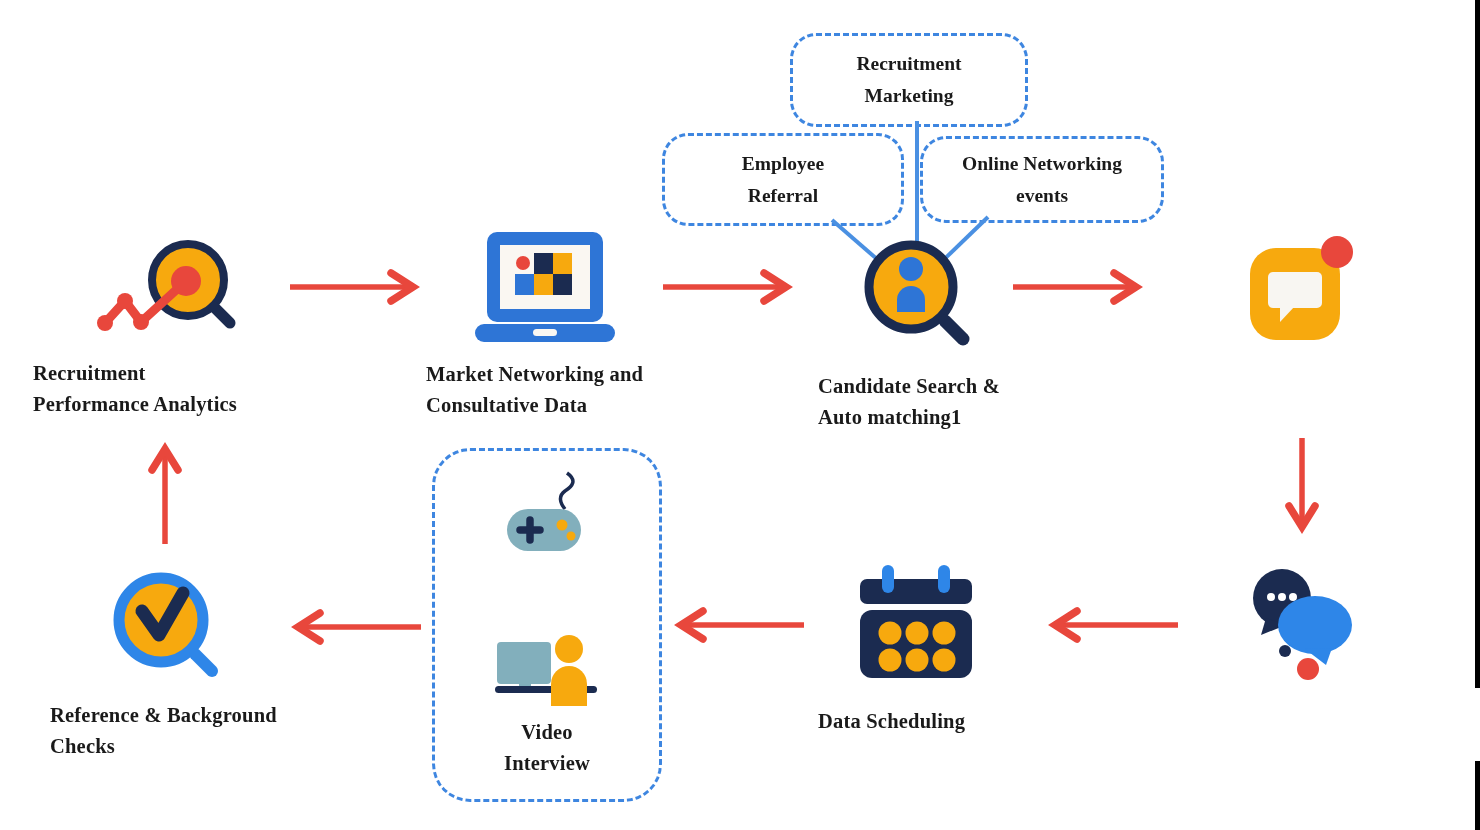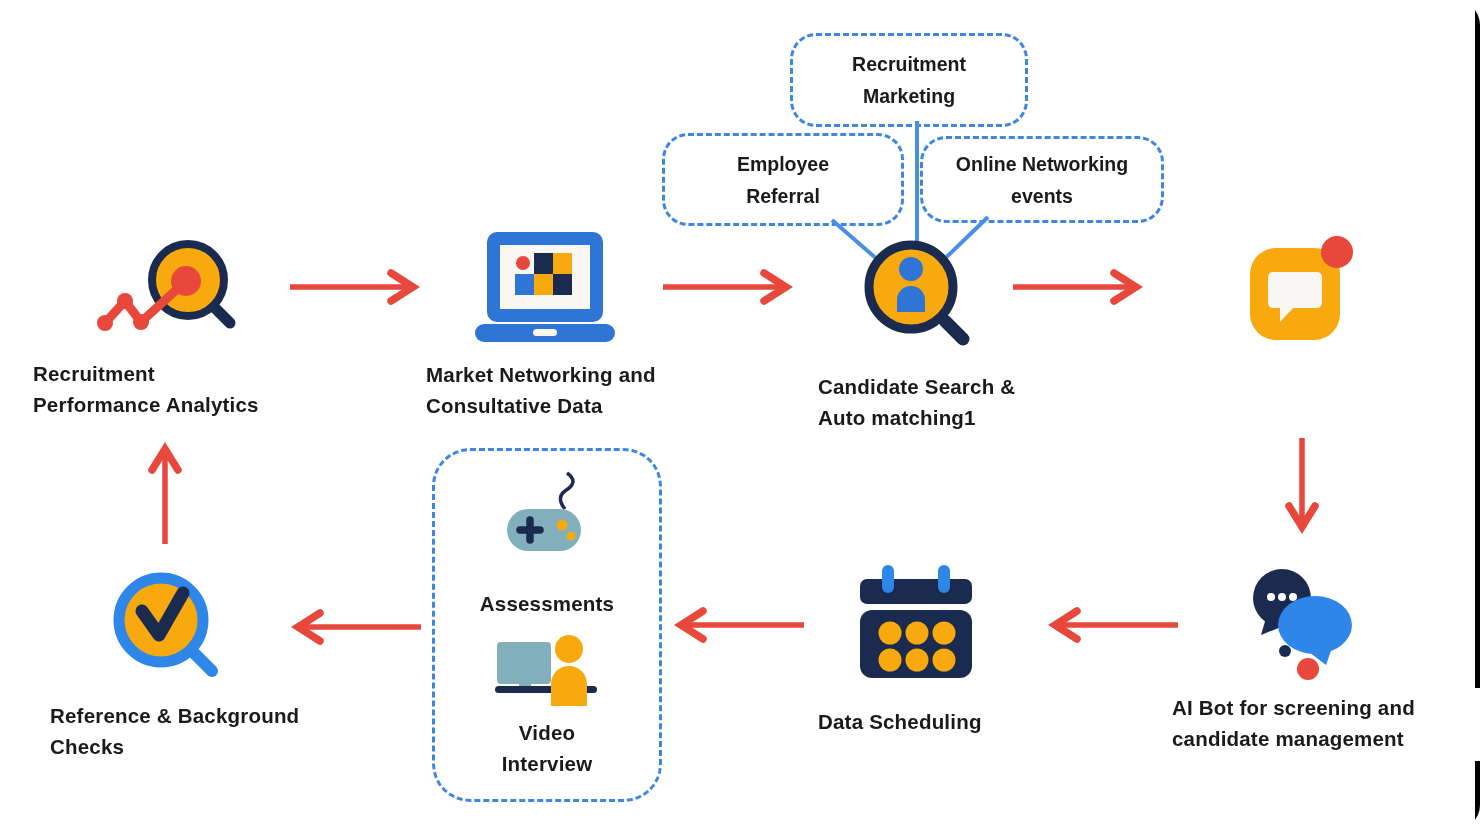--- a/index.html
+++ b/index.html
@@ -1,18 +1,18 @@
 <!DOCTYPE html>
 <html><head>
 <meta charset="utf-8">
 <style>
   html,body{margin:0;padding:0;background:#ffffff;}
   #canvas{
     position:relative;width:1480px;height:830px;background:#ffffff;
-    font-family:Liberation Sans, sans-serif;overflow:hidden;border-radius:25px;
+    font-family:Liberation Serif, serif;overflow:hidden;
   }
   .abs{position:absolute;}
   .label{
     position:absolute;white-space:pre-line;font-weight:700;
     color:#1a1a1a;font-size:20.5px;line-height:31px;letter-spacing:0.2px;
   }
   .label.center{text-align:center;}
   .callout{
     position:absolute;border:3px dashed #3e86e0;border-radius:26px;
     display:flex;align-items:center;justify-content:center;text-align:center;
@@ -90,22 +90,20 @@
     <circle cx="34" cy="33" r="29" fill="#1b2b50"></circle>
     <polygon points="18,53 13,70 38,60" fill="#1b2b50"></polygon>
     <circle cx="23" cy="32" r="4" fill="#ffffff"></circle>
     <circle cx="34" cy="32" r="4" fill="#ffffff"></circle>
     <circle cx="45" cy="32" r="4" fill="#ffffff"></circle>
     <ellipse cx="67" cy="60" rx="37" ry="29" fill="#2e86e8"></ellipse>
     <polygon points="84,83 78,100 57,84" fill="#2e86e8"></polygon>
     <circle cx="37" cy="86" r="6" fill="#1b2b50"></circle>
     <circle cx="60" cy="104" r="11" fill="#e8473c"></circle>
   </svg>
-  <div class="label" style="left:1172px;top:692px;">AI Bot for screening and
-candidate management</div>
 
   <svg class="abs" style="left:858px;top:563px;" width="116" height="118" viewBox="0 0 116 118">
     <rect x="2" y="16" width="112" height="25" rx="7" fill="#1b2b50"></rect>
     <rect x="2" y="47" width="112" height="68" rx="12" fill="#1b2b50"></rect>
     <rect x="24" y="2" width="12" height="28" rx="6" fill="#2e86e8"></rect>
     <rect x="80" y="2" width="12" height="28" rx="6" fill="#2e86e8"></rect>
     <circle cx="32" cy="70" r="11.5" fill="#f7a90e"></circle>
     <circle cx="59" cy="70" r="11.5" fill="#f7a90e"></circle>
     <circle cx="86" cy="70" r="11.5" fill="#f7a90e"></circle>
     <circle cx="32" cy="97" r="11.5" fill="#f7a90e"></circle>
@@ -116,21 +114,20 @@
 
   <div class="group-box">
     <svg class="abs" style="left:70px;top:20px;" width="80" height="86" viewBox="0 0 80 86">
       <path d="M62,2 c10,7 6,13 -2,18 c-7,5 -5,12 0,18" fill="none" stroke="#1b2b50" stroke-width="3.5"></path>
       <rect x="2" y="38" width="74" height="42" rx="21" fill="#82afbc"></rect>
       <line x1="15" y1="59" x2="35" y2="59" stroke="#1b2b50" stroke-width="7.5" stroke-linecap="round"></line>
       <line x1="25" y1="49" x2="25" y2="69" stroke="#1b2b50" stroke-width="7.5" stroke-linecap="round"></line>
       <circle cx="57" cy="54" r="5.5" fill="#f7a90e"></circle>
       <circle cx="66" cy="65" r="4.5" fill="#f7a90e"></circle>
     </svg>
-    <div class="label center" style="left:0;top:137px;width:224px;">Assessments</div>
     <svg class="abs" style="left:60px;top:183px;" width="106" height="72" viewBox="0 0 106 72">
       <rect x="2" y="8" width="54" height="42" rx="4" fill="#82afbc"></rect>
       <rect x="24" y="50" width="12" height="5" fill="#82afbc"></rect>
       <rect x="0" y="52" width="102" height="7" rx="3.5" fill="#1b2b50"></rect>
       <circle cx="74" cy="15" r="14" fill="#f7a90e"></circle>
       <path d="M56,72 v-22 a18,18 0 0 1 36,0 v22 z" fill="#f7a90e"></path>
     </svg>
     <div class="label center" style="left:0;top:266px;width:224px;">Video
 Interview</div>
   </div>

